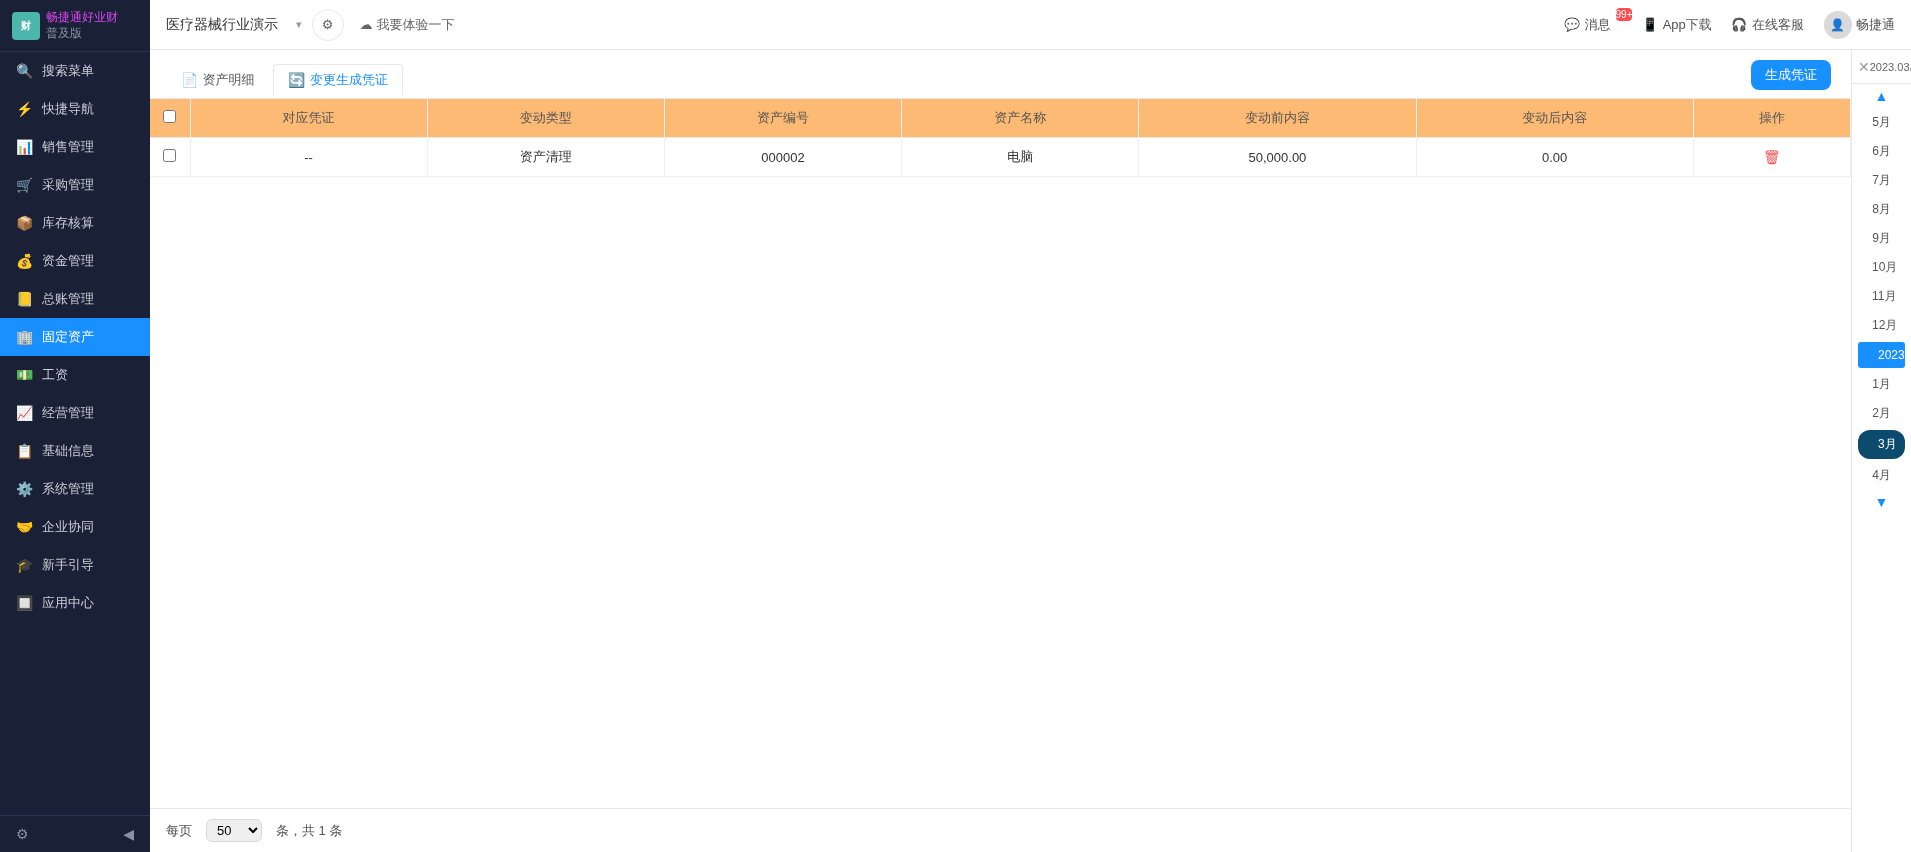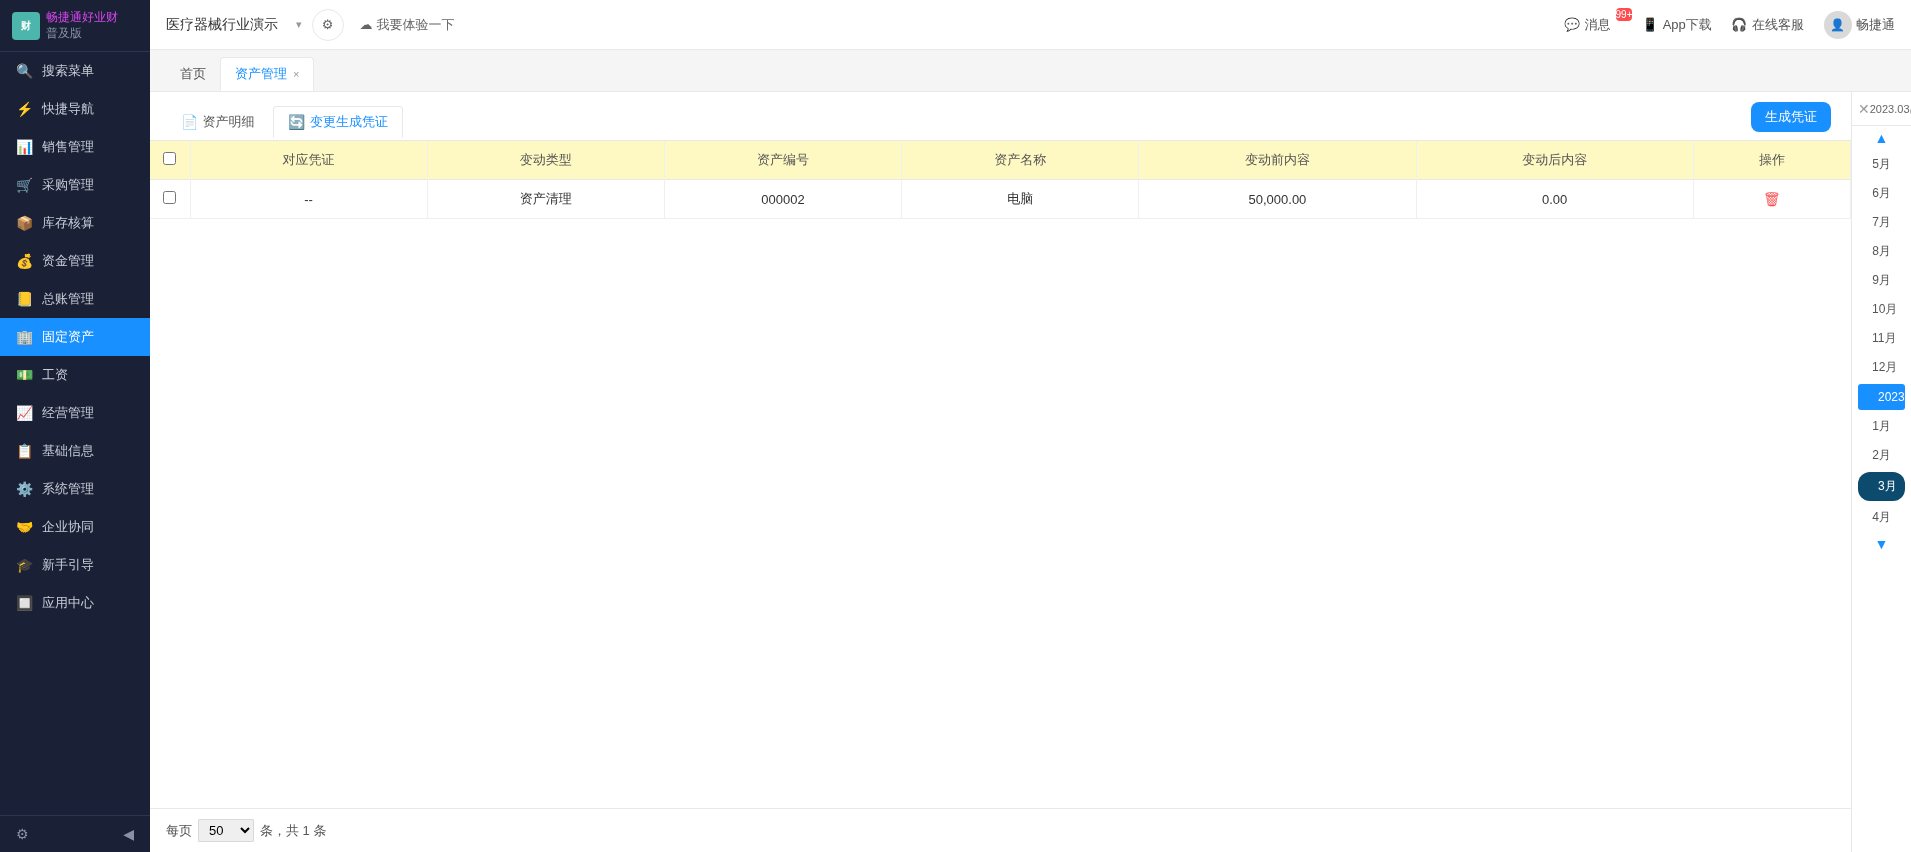--- a/index.html
+++ b/index.html
@@ -275,21 +275,21 @@
       flex: 1;
       overflow: auto;
       padding: 0;
     }
     table {
       width: 100%;
       border-collapse: collapse;
       font-size: 13px;
     }
     thead tr {
-      background: #fef9c3;
+      background: #fdba74;
       border-bottom: 1px solid #e8e8e8;
     }
     thead th {
       padding: 10px 12px;
       text-align: center;
       color: #555;
       font-weight: 500;
       border-right: 1px solid #f0f0f0;
       white-space: nowrap;
     }
@@ -312,24 +312,25 @@
 
     
     .pagination {
       display: flex;
       align-items: center;
       padding: 10px 16px;
       border-top: 1px solid #e8e8e8;
       font-size: 13px;
       color: #555;
       flex-shrink: 0;
+      gap: 8px;
     }
     .per-page-select {
       border: 1px solid #d9d9d9;
-      border-radius: 1px;
+      border-radius: 6px;
       padding: 2px 6px;
       margin: 0 6px;
       font-size: 13px;
       cursor: pointer;
     }
 
     
     .calendar-panel {
       width: 60px;
       background: white;
@@ -507,29 +508,20 @@
         <span>🎧</span>
         <span>在线客服</span>
       </div>
       <div class="topbar-right-item">
         <div class="topbar-avatar">👤</div>
         <span>畅捷通</span>
       </div>
     </div>
   </div>
 
-  <div class="tabsbar" id="tabsBar">
-  <div class="tab home">
-        <span>首页</span>
-      </div>
-      <div class="tab active">
-        <span>资产管理</span>
-        <span class="close">×</span>
-      </div>
-    </div>
 
   <div class="content">
 
     <div class="asset-panel">
 
       <div class="subtabs" id="subtabsBar">
         <div class="subtab">
     <span class="subtab-icon">📄</span>
     <span>资产明细</span>
   </div>

